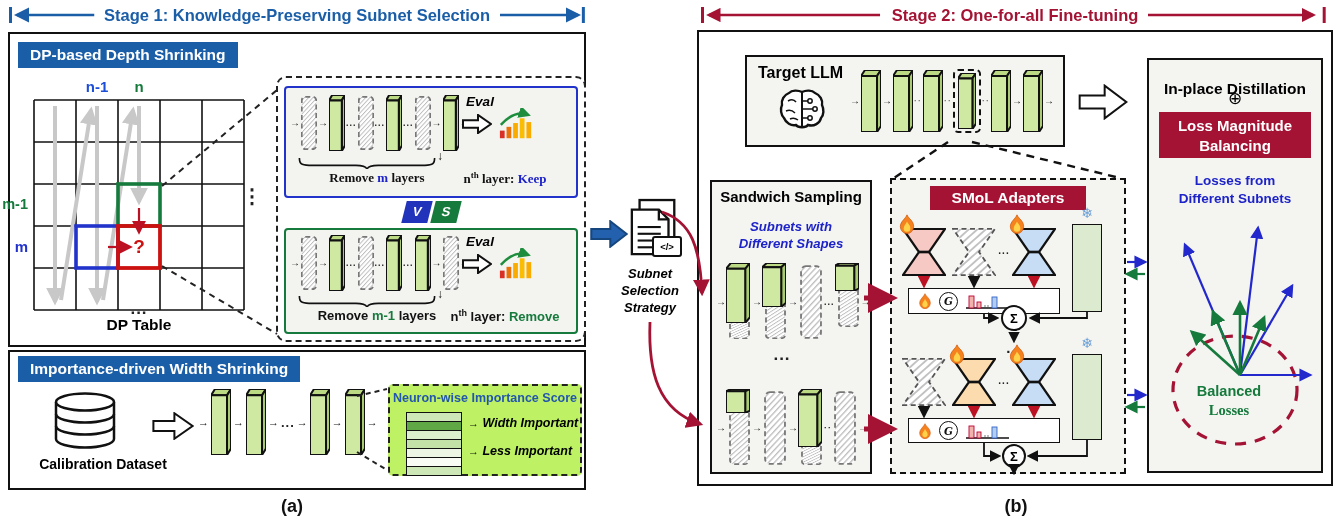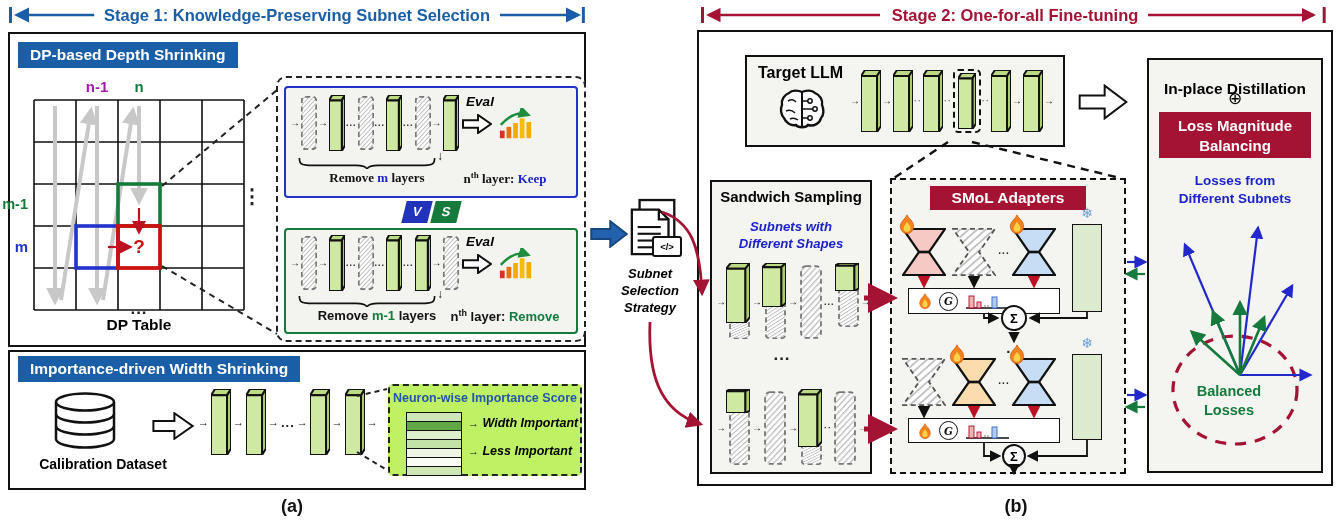--- a/index.html
+++ b/index.html
@@ -174,21 +174,21 @@
       <line x1="77" y1="32" x2="77" y2="228" marker-end="url(#mgray)"></line>
       <line x1="83" y1="226" x2="113" y2="36" marker-end="url(#mgray)"></line>
       <line x1="119" y1="32" x2="119" y2="128" marker-end="url(#mgray)"></line>
     </g>
     <rect x="98" y="110" width="42" height="42" fill="none" stroke="#157a3c" stroke-width="3.6"></rect>
     <rect x="56" y="152" width="42" height="42" fill="none" stroke="#2233cc" stroke-width="3.6"></rect>
     <rect x="98" y="152" width="42" height="42" fill="none" stroke="#cc1111" stroke-width="3.8"></rect>
     <line x1="119" y1="134" x2="119" y2="158" stroke="#bb1122" stroke-width="2.2" marker-end="url(#mred)"></line>
     <line x1="88" y1="173" x2="110" y2="173" stroke="#bb1122" stroke-width="2.2" marker-end="url(#mred)"></line>
   </svg>
-  <div class="abs b ctr" style="left:76px;top:78px;width:42px;font-size:15px;color:#a21caf;">n-1</div>
+  <div class="abs b ctr" style="left:76px;top:78px;width:42px;font-size:15px;color:#1d4ed8;">n-1</div>
   <div class="abs b ctr green" style="left:118px;top:78px;width:42px;font-size:15px;">n</div>
   <div class="abs b green" style="left:0;top:196px;width:28px;font-size:14.5px;text-align:right;">m-1</div>
   <div class="abs b" style="left:0;top:238px;width:28px;font-size:15px;text-align:right;color:#2233cc;">m</div>
   <div class="abs b ctr red" style="left:127px;top:236px;width:24px;font-size:19px;">?</div>
   <div class="abs b ctr" style="left:242px;top:184px;width:20px;font-size:20px;color:#222;">⋮</div>
   <div class="abs dt ctr" style="left:99px;top:300px;width:80px;font-size:17px;">...</div>
   <div class="abs b ctr" style="left:75px;top:316px;width:128px;font-size:15.5px;">DP Table</div>
 
   <div class="abs" style="left:276px;top:76px;width:310px;height:266px;border:2.2px dashed #222;border-radius:10px;background:#fff;box-sizing:border-box;"></div>
 
@@ -428,21 +428,21 @@
     </g>
     <g stroke="#157a3c" stroke-width="2.6">
       <line x1="90" y1="165" x2="42" y2="122" marker-end="url(#mgrn)"></line>
       <line x1="90" y1="165" x2="63" y2="102" marker-end="url(#mgrn)"></line>
       <line x1="90" y1="165" x2="90" y2="93" marker-end="url(#mgrn)"></line>
       <line x1="90" y1="165" x2="114" y2="108" marker-end="url(#mgrn)"></line>
     </g>
   </svg>
   <div class="abs b ctr green" style="left:1174px;top:382px;width:110px;font-size:14.5px;line-height:1.3;z-index:45;">
     <span style="display:block;">Balanced</span>
-    <span style="display:block;">Losses</span>
+    <span style="display:block;font-family:Liberation Serif, serif;">Losses</span>
   </div>
 
   <div class="bx panel" style="left:710px;top:180px;width:162px;height:294px;border-width:2px;"></div>
   <div class="abs b ctr" style="left:710px;top:188px;width:162px;font-size:15px;">Sandwich Sampling</div>
   <div class="abs b i ctr blue" style="left:710px;top:218px;width:162px;font-size:13.2px;line-height:1.3;">
     <span style="display:block;">Subnets with</span>
     <span style="display:block;">Different Shapes</span>
   </div>
   <div class="seq" style="left:716px;top:262px;height:80px;gap:0;">
     <span class="fa">→</span>

